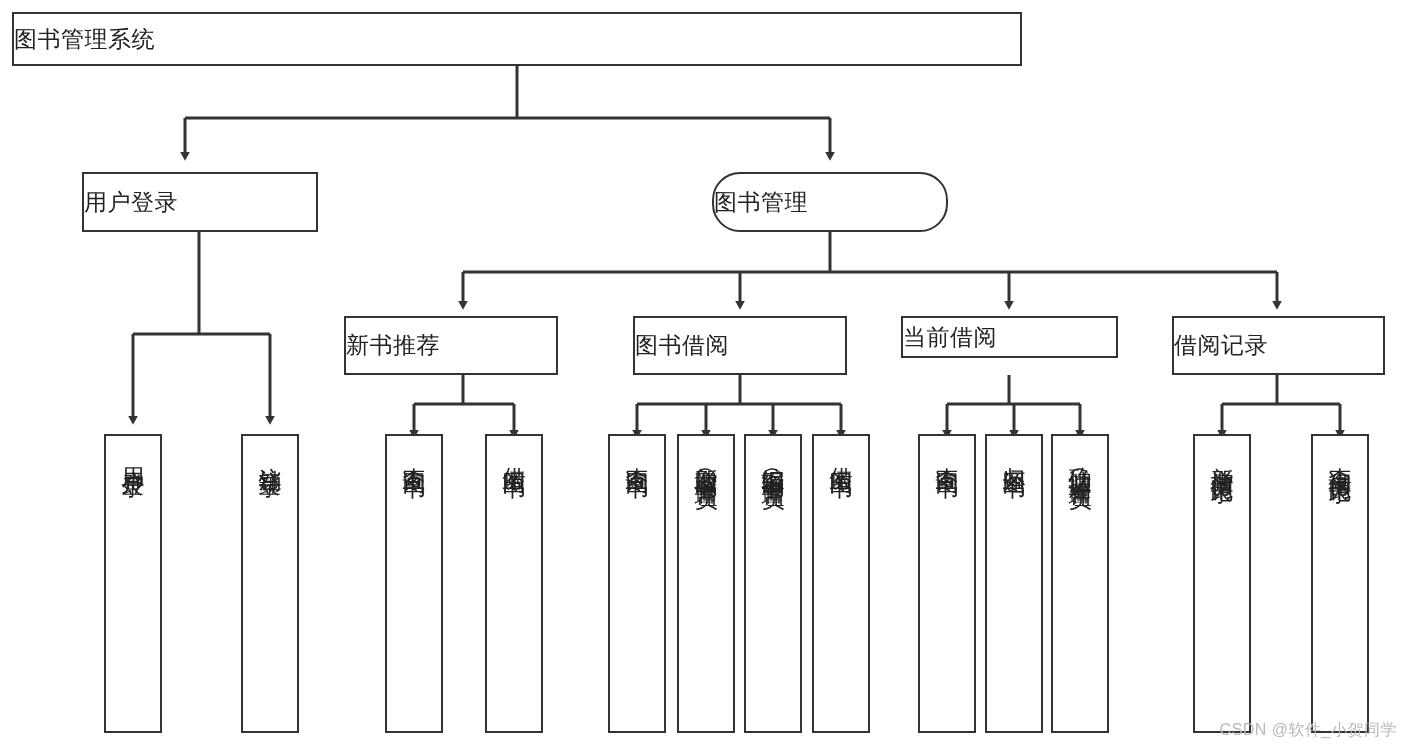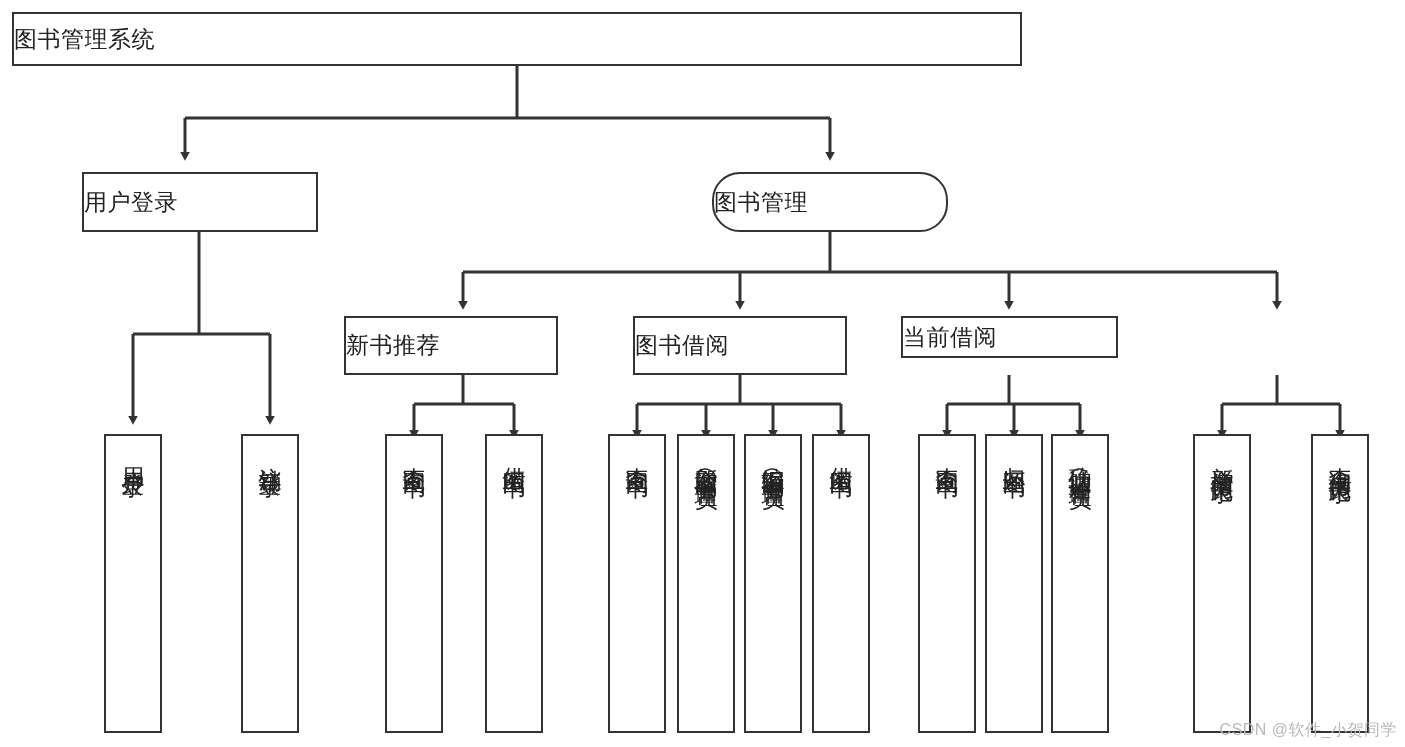--- a/index.html
+++ b/index.html
@@ -141,20 +141,23 @@
 
   <div class="node horizontal" style="left:344px; top:316px; width:214px; height:59px;">
     <span class="label">新书推荐</span>
   </div>
   <div class="node horizontal" style="left:633px; top:316px; width:214px; height:59px;">
     <span class="label">图书借阅</span>
   </div>
   <div class="node horizontal" style="left:901px; top:316px; width:217px; height:42px;">
     <span class="label">当前借阅</span>
   </div>
+  <div class="node horizontal" style="left:1172px; top:316px; width:213px; height:59px;">
+    <span class="label">借阅记录</span>
+  </div>
 
   <div class="node vertical" style="left:104px; top:434px; width:58px; height:299px;">
     <span class="label">用户登录</span>
   </div>
   <div class="node vertical" style="left:241px; top:434px; width:58px; height:299px;">
     <span class="label">注销登录</span>
   </div>
 
   <div class="node vertical" style="left:385px; top:434px; width:58px; height:299px;">
     <span class="label">查询图书</span>

